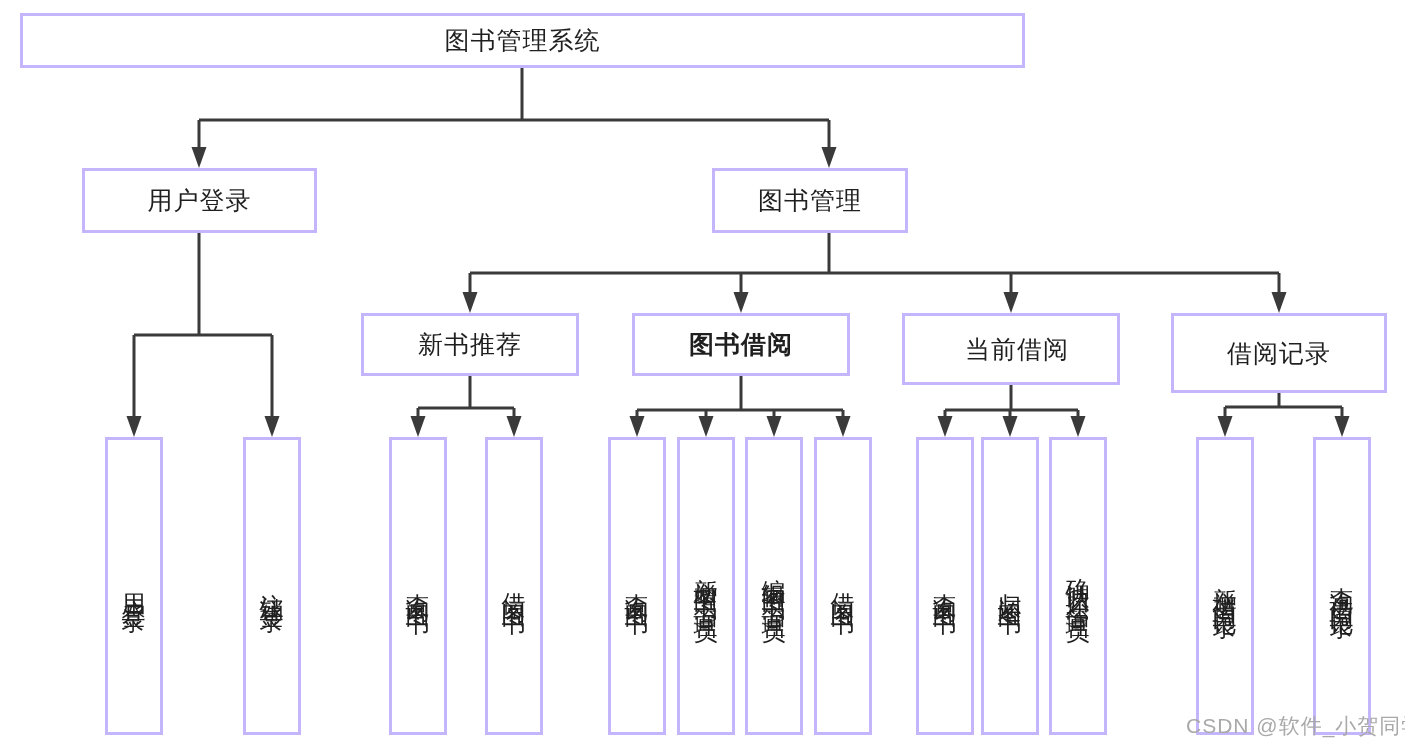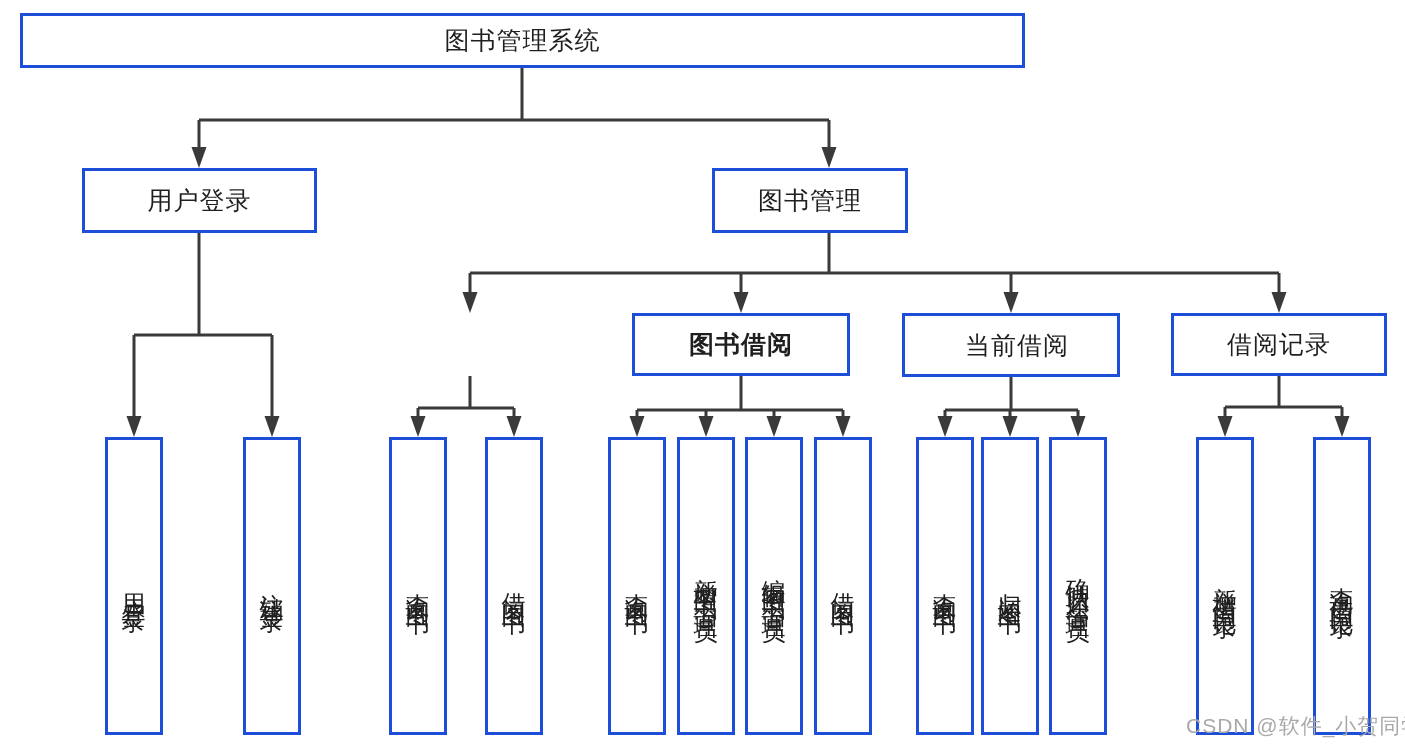--- a/index.html
+++ b/index.html
@@ -2,21 +2,21 @@
 <html><head>
 <meta charset="utf-8">
 <style>
   html,body{margin:0;padding:0;background:#fff;}
   .canvas{
     position:relative;width:1405px;height:747px;background:#ffffff;
     font-family:"Liberation Sans","DejaVu Sans",sans-serif;overflow:hidden;
   }
   .connectors{position:absolute;left:0;top:0;width:1405px;height:747px;}
   .node{
-    position:absolute;box-sizing:border-box;border:3px solid #1d4ed8;background:#ffffff;
+    position:absolute;box-sizing:border-box;border:3px solid #c4b5fd;background:#ffffff;
     display:flex;align-items:center;justify-content:center;
     color:#1f1f1f;font-size:25px;letter-spacing:1px;white-space:nowrap;
   }
   .leaf{
     writing-mode:vertical-rl;text-orientation:mixed;
     font-size:24px;letter-spacing:6px;line-height:1.05;
     width:58px;top:437px;height:298px;padding:4px 0;
   }
   .watermark{
     position:absolute;left:1186px;top:712px;z-index:5;
@@ -59,23 +59,24 @@
       <path d="M1225,437 L1217.5,416 L1232.5,416 Z"></path>
       <path d="M1342,437 L1334.5,416 L1349.5,416 Z"></path>
     </g>
   </svg>
 
   <div class="node" style="left:20px;top:13px;width:1005px;height:55px;">图书管理系统</div>
 
   <div class="node" style="left:82px;top:168px;width:235px;height:65px;">用户登录</div>
   <div class="node" style="left:712px;top:168px;width:196px;height:65px;">图书管理</div>
 
+  <div class="node" style="left:361px;top:313px;width:218px;height:63px;">新书推荐</div>
   <div class="node" style="left:632px;top:313px;width:218px;height:63px;font-weight:bold;">图书借阅</div>
-  <div class="node" style="left:902px;top:313px;width:218px;height:64px;padding-left:12px;">当前借阅</div>
-  <div class="node" style="left:1171px;top:313px;width:216px;height:63px;">借阅记录</div>
+  <div class="node" style="left:902px;top:313px;width:218px;height:72px;padding-left:12px;">当前借阅</div>
+  <div class="node" style="left:1171px;top:313px;width:216px;height:80px;">借阅记录</div>
 
   <div class="node leaf" style="left:105px;">用户登录</div>
   <div class="node leaf" style="left:243px;">注销登录</div>
 
   <div class="node leaf" style="left:389px;">查询图书</div>
   <div class="node leaf" style="left:485px;">借阅图书</div>
 
   <div class="node leaf" style="left:608px;">查询图书</div>
   <div class="node leaf" style="left:677px;">新增图书（管理员）</div>
   <div class="node leaf" style="left:745px;">编辑图书（管理员）</div>

